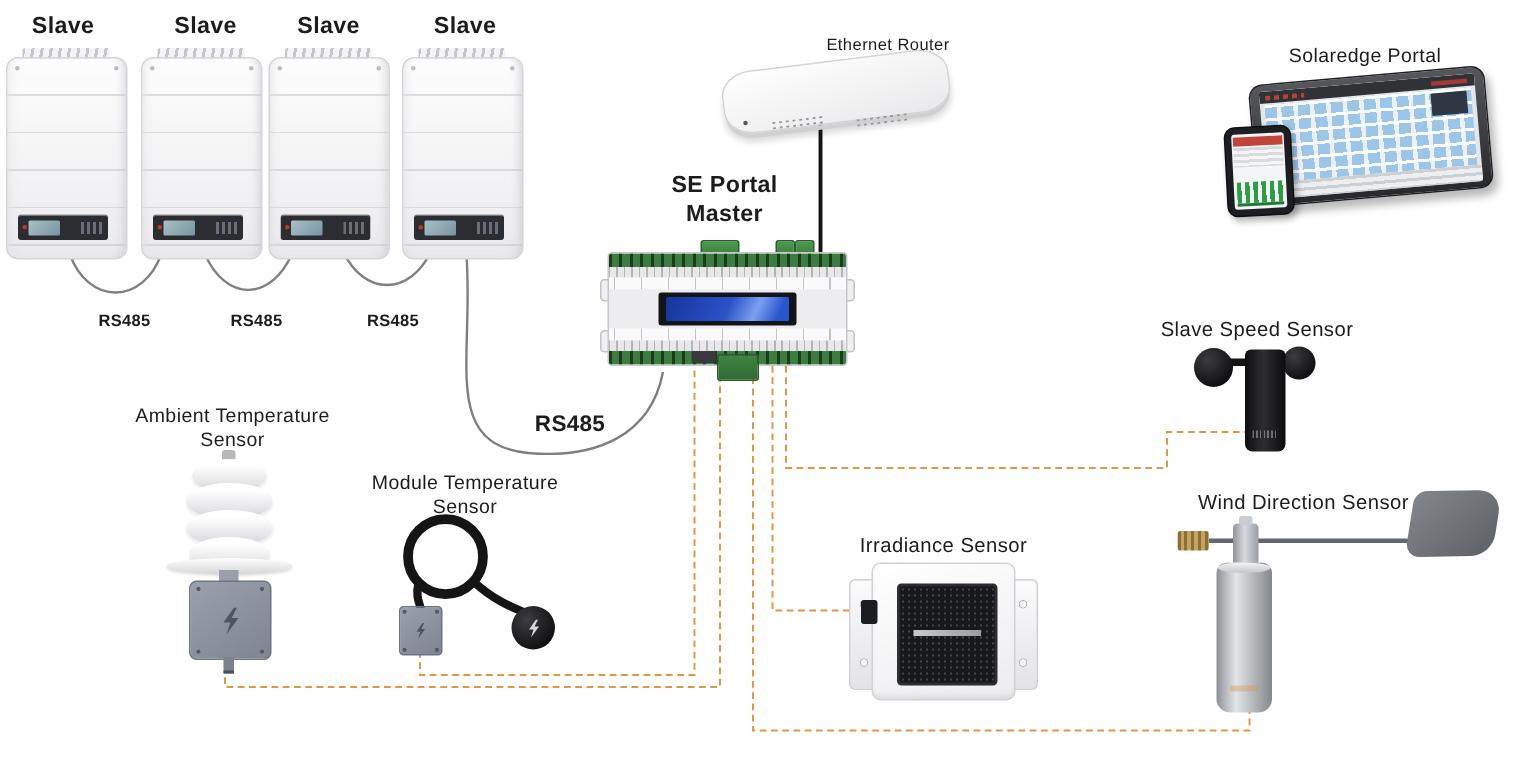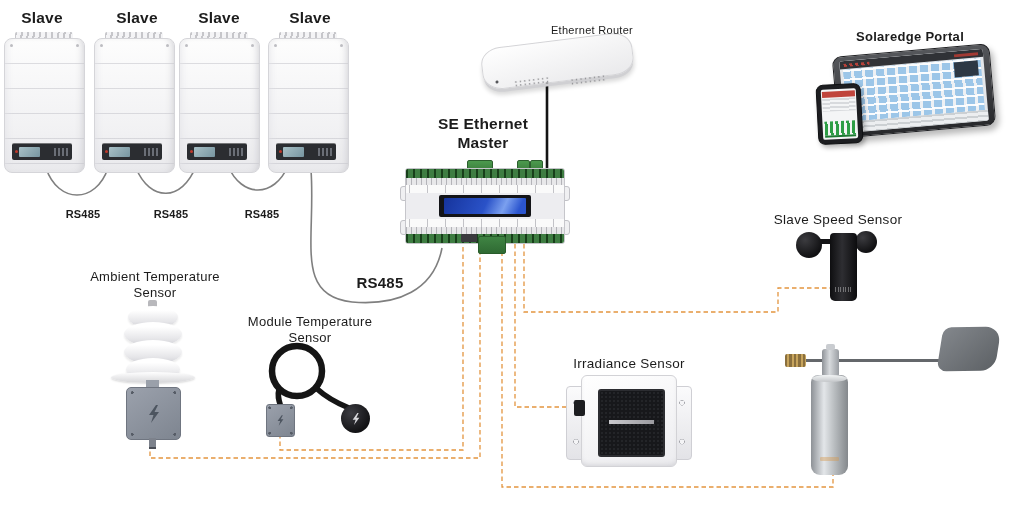--- a/index.html
+++ b/index.html
@@ -197,37 +197,38 @@
   <div class="lbl lbl-strong" style="left:97px;top:9px;width:80px;font-size:15.5px;">Slave</div>
   <div class="lbl lbl-strong" style="left:179px;top:9px;width:80px;font-size:15.5px;">Slave</div>
   <div class="lbl lbl-strong" style="left:270px;top:9px;width:80px;font-size:15.5px;">Slave</div>
 
   <div class="lbl lbl-strong" style="left:53px;top:208px;width:60px;font-size:11px;">RS485</div>
   <div class="lbl lbl-strong" style="left:141px;top:208px;width:60px;font-size:11px;">RS485</div>
   <div class="lbl lbl-strong" style="left:232px;top:208px;width:60px;font-size:11px;">RS485</div>
   <div class="lbl lbl-strong" style="left:340px;top:274px;width:80px;font-size:15px;">RS485</div>
 
   <div class="lbl" style="left:492px;top:24px;width:200px;font-size:11px;">Ethernet Router</div>
-  <div class="lbl" style="left:810px;top:29px;width:200px;font-size:13px;font-weight:bold;">Solaredge Portal</div>
+  <div class="lbl" style="left:810px;top:29px;width:200px;font-size:13px;">Solaredge Portal</div>
 
   <div class="lbl lbl-strong two-line" style="left:403px;top:114px;width:160px;font-size:15.5px;">
-    <div style="line-height:19px;">SE Ethernet</div>
+    <div style="line-height:19px;">SE Portal</div>
     <div style="line-height:19px;">Master</div>
   </div>
 
   <div class="lbl two-line" style="left:75px;top:269px;width:160px;font-size:13px;text-align:center;">
     <div>Ambient Temperature</div>
     <div>Sensor</div>
   </div>
   <div class="lbl two-line" style="left:230px;top:314px;width:160px;font-size:13px;">
     <div>Module Temperature</div>
     <div>Sensor</div>
   </div>
   <div class="lbl" style="left:549px;top:356px;width:160px;font-size:13.5px;">Irradiance Sensor</div>
   <div class="lbl" style="left:758px;top:212px;width:160px;font-size:13.5px;">Slave Speed Sensor</div>
+  <div class="lbl" style="left:789px;top:327px;width:160px;font-size:13.5px;">Wind Direction Sensor</div>
 
   <div class="dev inverter" style="left:4px;">
     <div class="inv-fins"></div>
     <div class="inv-body">
       <div class="inv-display">
         <span class="inv-led"></span>
         <span class="inv-screen"></span>
         <span class="inv-marks"></span>
       </div>
     </div>

